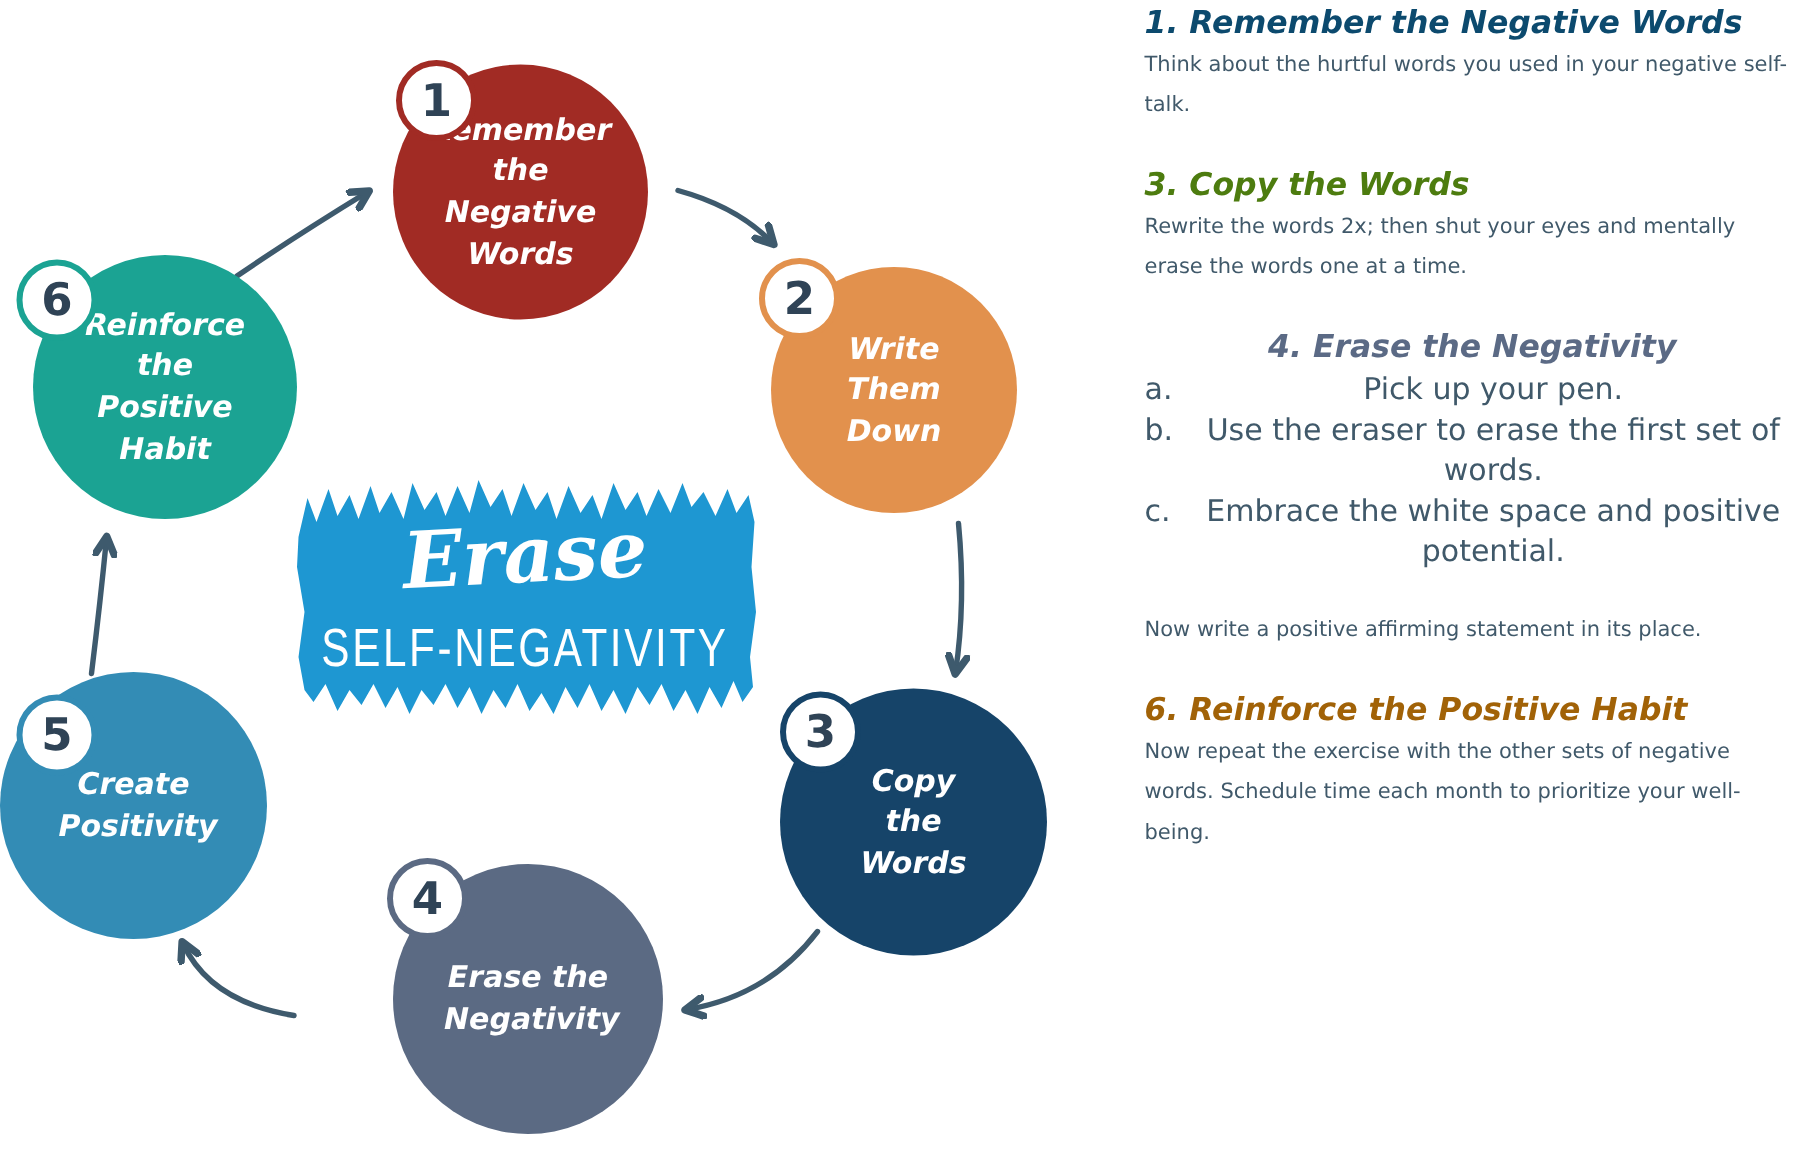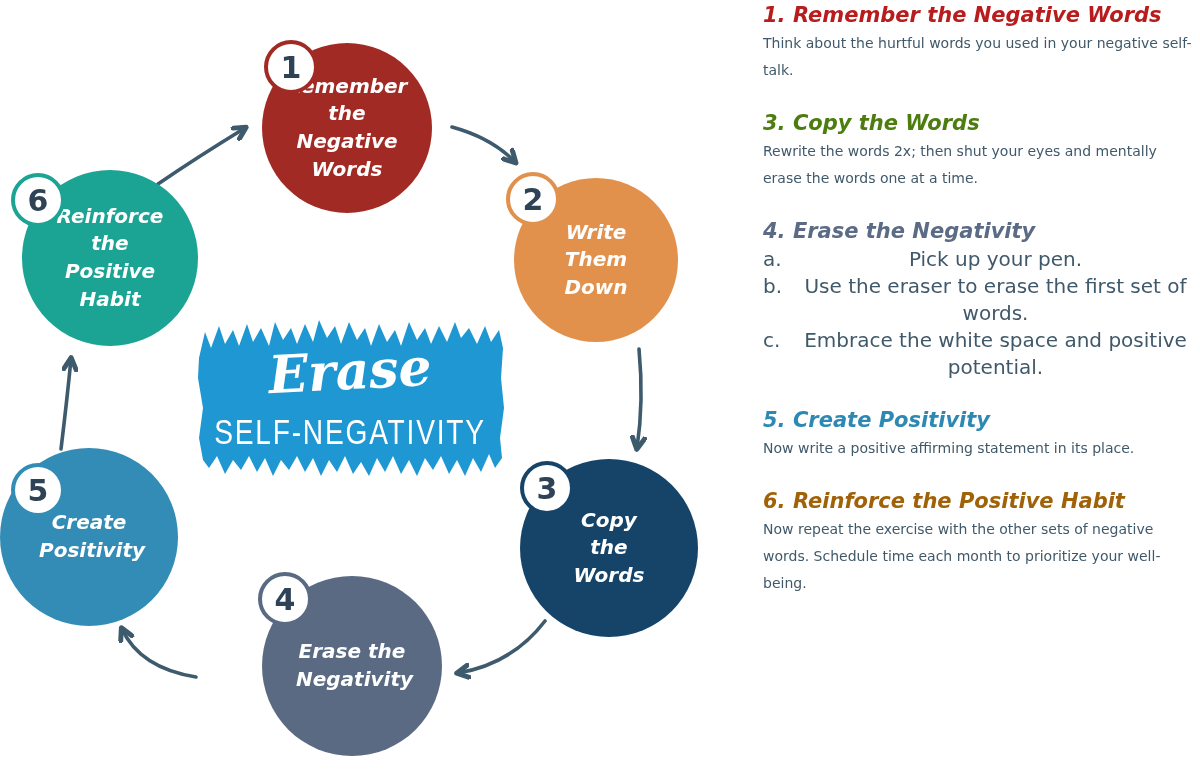--- a/index.html
+++ b/index.html
@@ -51,24 +51,24 @@
     font-family:"Liberation Sans",sans-serif;font-weight:400;
     font-size:32px;letter-spacing:2px;color:#ffffff;transform:scale(0.88,1.12);
   }
   
   #arrows{position:absolute;left:0;top:0;width:720px;height:783px;}
   #arrows path{stroke:#3e5a6d;stroke-width:3.6;fill:none;stroke-linecap:round;}
   
   #panel{position:absolute;left:763px;top:2px;width:437px;color:#40596a;}
   .section{margin-bottom:26px;}
   .heading{font-weight:bold;font-style:italic;font-size:21px;line-height:27px;margin-bottom:1px;}
-  .h1{color:#b91c1c;}
+  .h1{color:#0c4a6e;}
   .h2{color:#eb9a4d;}
   .h3{color:#4d7c0f;}
-  .h4{color:#5b6a85;}
+  .h4{color:#5b6a85;text-align:center;}
   .h5{color:#2d89b3;}
   .h6{color:#a16207;}
   .body-text{font-size:14px;line-height:27px;}
   .abc-item{display:flex;font-size:20px;line-height:27px;}
   .abc-item .li-label{width:28px;flex:0 0 28px;}
   .abc-item .li-text{flex:1;text-align:center;}
 </style>
 </head>
 <body>
 
@@ -179,24 +179,20 @@
         <span class="li-label">b.</span>
         <span class="li-text">Use the eraser to erase the first set of words.</span>
       </div>
       <div class="abc-item">
         <span class="li-label">c.</span>
         <span class="li-text">Embrace the white space and positive potential.</span>
       </div>
     </div>
 
     <div class="section">
-      <div class="heading h5">
-        <span>5.</span>
-        <span>Create Positivity</span>
-      </div>
       <div class="body-text">Now write a positive affirming statement in its place.</div>
     </div>
 
     <div class="section">
       <div class="heading h6">
         <span>6.</span>
         <span>Reinforce the Positive Habit</span>
       </div>
       <div class="body-text">Now repeat the exercise with the other sets of negative words. Schedule time each month to prioritize your well-being.</div>
     </div>

